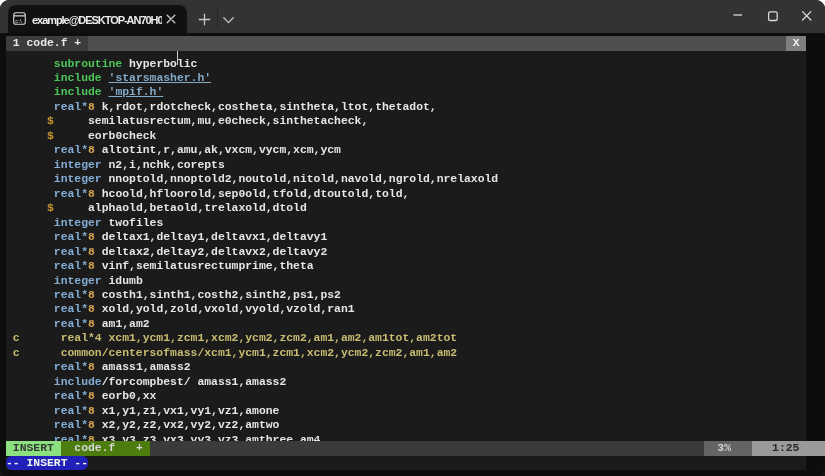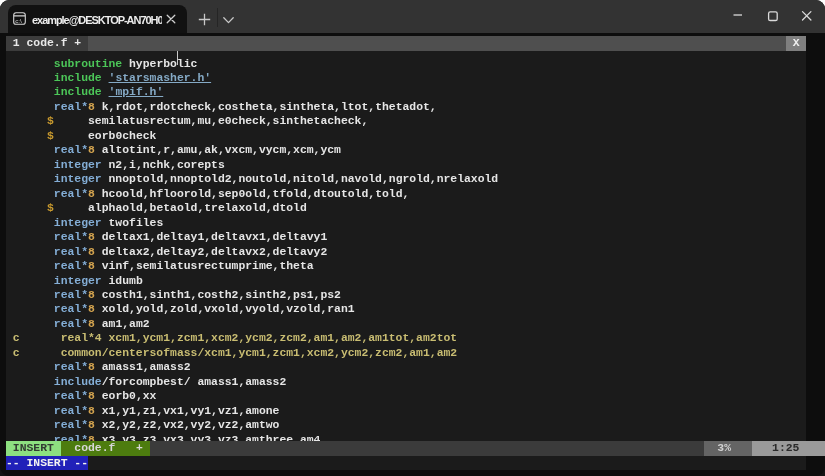--- a/index.html
+++ b/index.html
@@ -19,21 +19,21 @@
 #codepre{position:absolute;left:12.84px;top:24px;margin:0;line-height:14.47px;color:#e6e6e6;white-space:pre;}
 #codepre i{font-style:normal;}
 .kg{color:#4cc658;}
 .kb{color:#84aed6;}
 .st{color:#85aac6;text-decoration:underline;}
 .nu{color:#d4a44f;}
 .au{color:#c99a2e;}
 .cm{color:#c9bd72;}
 #cursor{position:absolute;left:177.1px;top:18.4px;width:1.3px;height:14px;background:#c9c9c9;}
 #status{position:absolute;left:0;top:408.9px;width:806.3px;height:14.47px;line-height:14.47px;white-space:pre;border-radius:6px;}
-#msg{position:absolute;left:6px;top:423.4px;height:14.4px;line-height:14.4px;background:#2121b9;color:#f2f2f2;white-space:pre;}
+#msg{position:absolute;left:6px;top:423.4px;height:14.4px;line-height:14.4px;background:#2121b9;color:#f2f2f2;white-space:pre;border-radius:6px;}
 .seg{position:absolute;top:0;height:14.47px;line-height:14.47px;white-space:pre;}
 </style></head>
 <body>
 <div id="bgd"></div>
 <div id="win">
   <div id="titlebar">
     <div id="tab">
       <svg width="13" height="13" viewBox="0 0 13 13" style="position:absolute;left:4.5px;top:7px">
         <rect x="0.7" y="0.7" width="11.6" height="11.6" rx="2.4" fill="none" stroke="#d6d6d6" stroke-width="1.1"></rect>
         <line x1="1" y1="3.9" x2="12" y2="3.9" stroke="#d6d6d6" stroke-width="1.1"></line>

